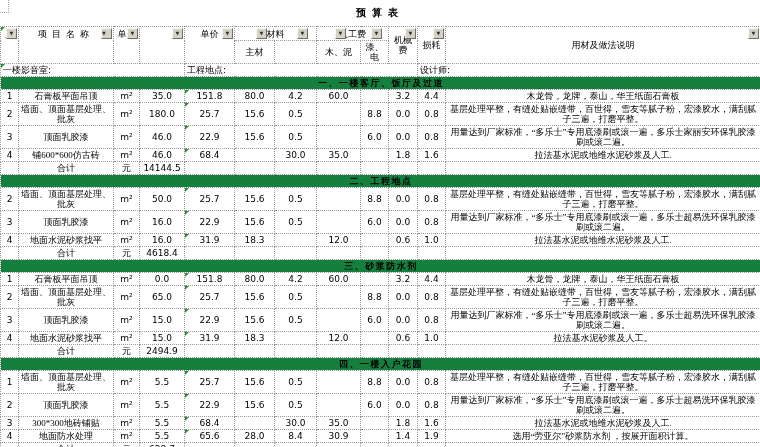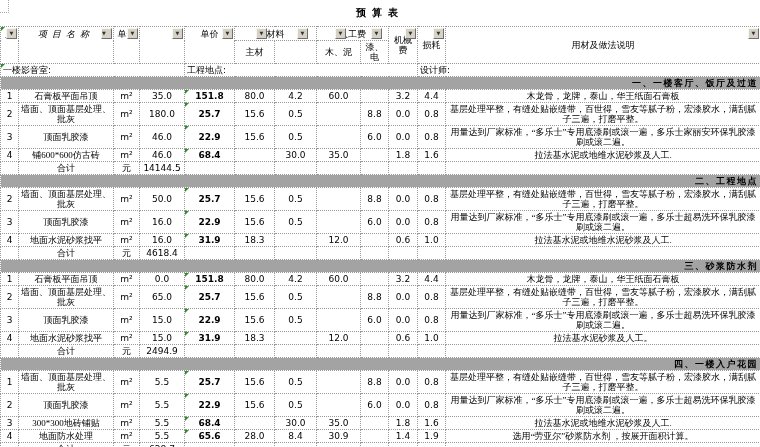--- a/index.html
+++ b/index.html
@@ -23,29 +23,29 @@
   }
   td, th {
     border:1px dotted #999; padding:1px 2px; line-height:10px;
     text-align:center; vertical-align:middle; overflow:hidden;
     font-weight:normal; word-break:break-all;
   }
   tr.info-row td { text-align:left; height:13px; position:relative; }
   thead th { position:relative; background:#fff; }
   th.h-top { vertical-align:top; padding-top:2px; height:13px; }
   th.h-mid { vertical-align:middle; }
-  .item-head { letter-spacing:5px;font-style:italic; }
+  .item-head { letter-spacing:5px; }
   tr.sub-head th { height:13px; }
   tr.section-bar td {
-    background:#a3a3a3; text-align:right; font-weight:bold;
+    background:#15803d; text-align:center; font-weight:bold;
     letter-spacing:1.5px; height:13px; padding-left:3px;
   }
   td.name, td.desc { text-align:center;font-family:Liberation Serif, serif; }
   td.price-cell { position:relative; }
-  .price-val { font-weight:bold;text-align:center; }
+  .price-val { font-weight:normal;text-align:center; }
   .tri {
     position:absolute; top:0; left:0; width:0; height:0;
     border-top:4px solid #2e8b2e; border-right:4px solid transparent;
   }
   .dd {
     position:absolute; top:1px; width:11px; height:11px;
     background:#d6d2c6; border:1px solid;
     border-color:#f7f6f1 #6e6e6e #6e6e6e #f7f6f1;
     font-size:5px; line-height:9px; color:#333; text-align:center;
     cursor:pointer;

